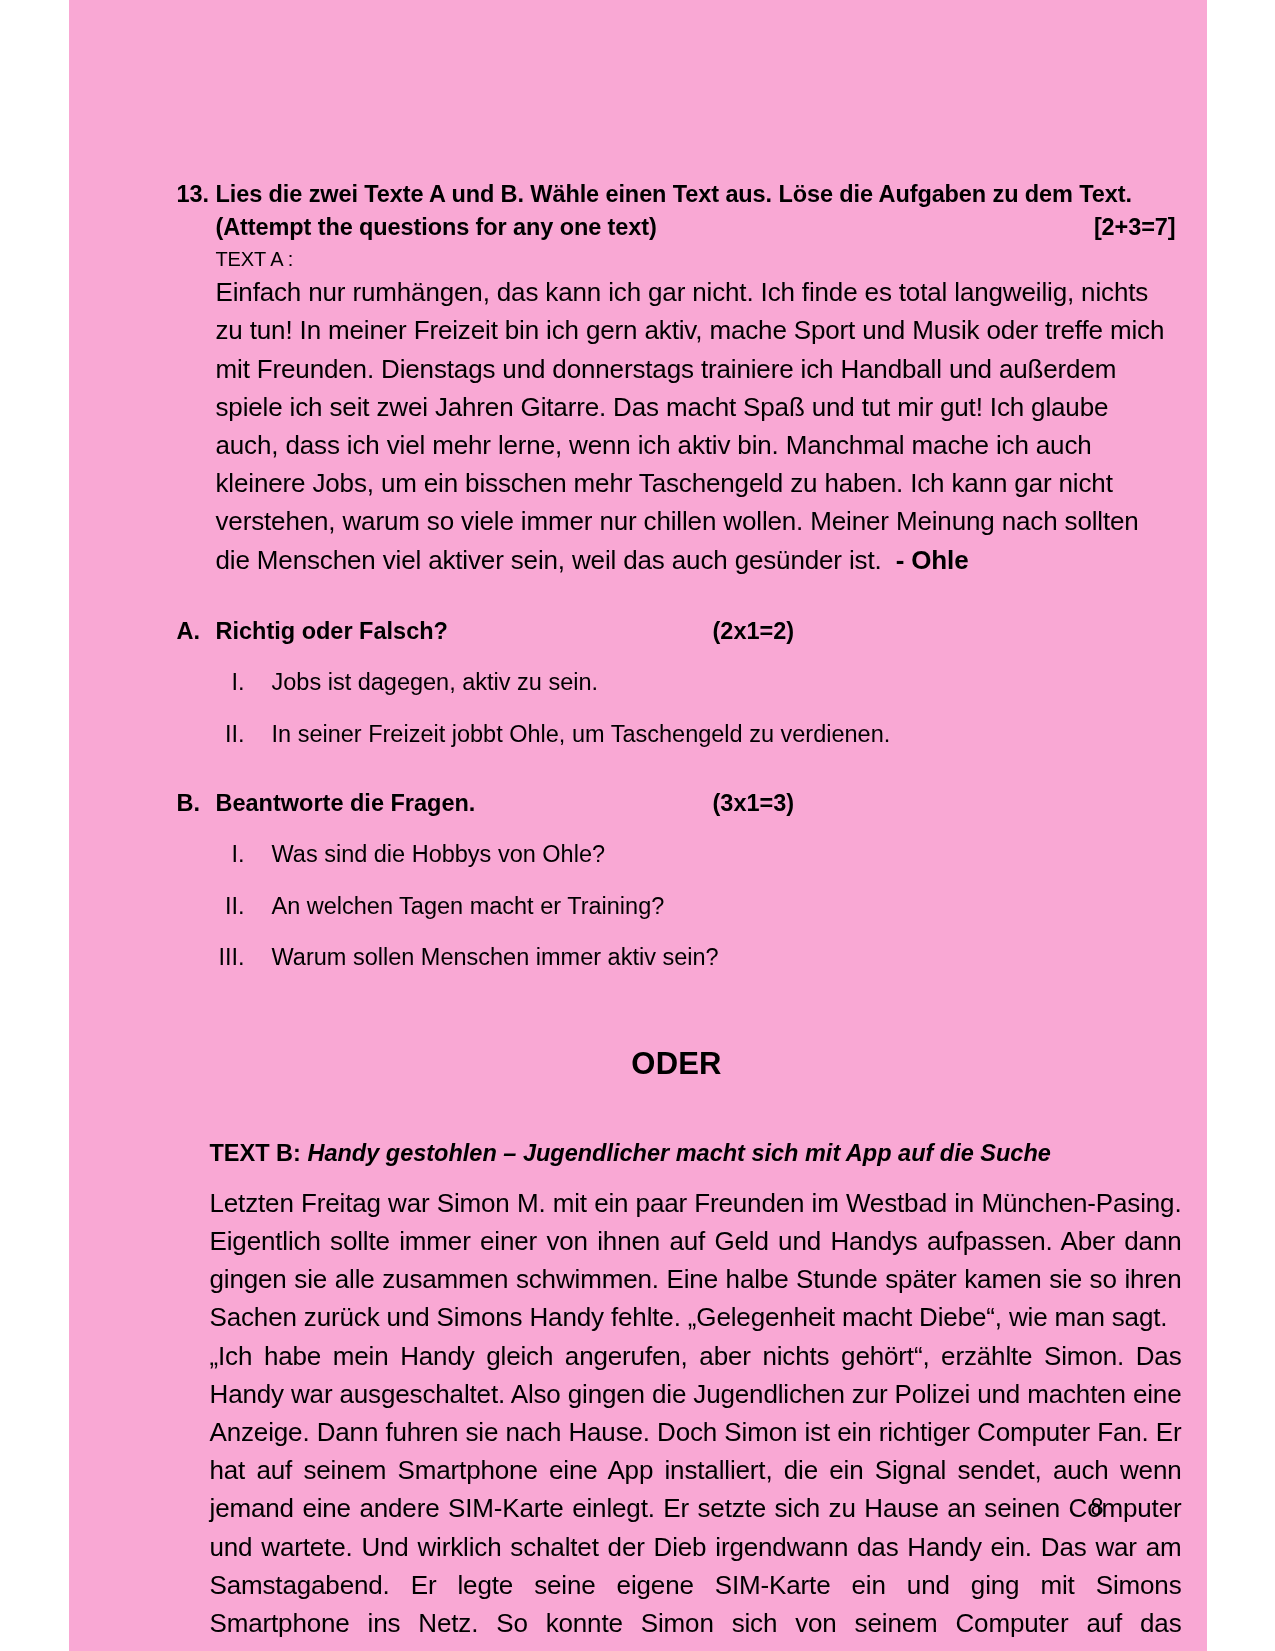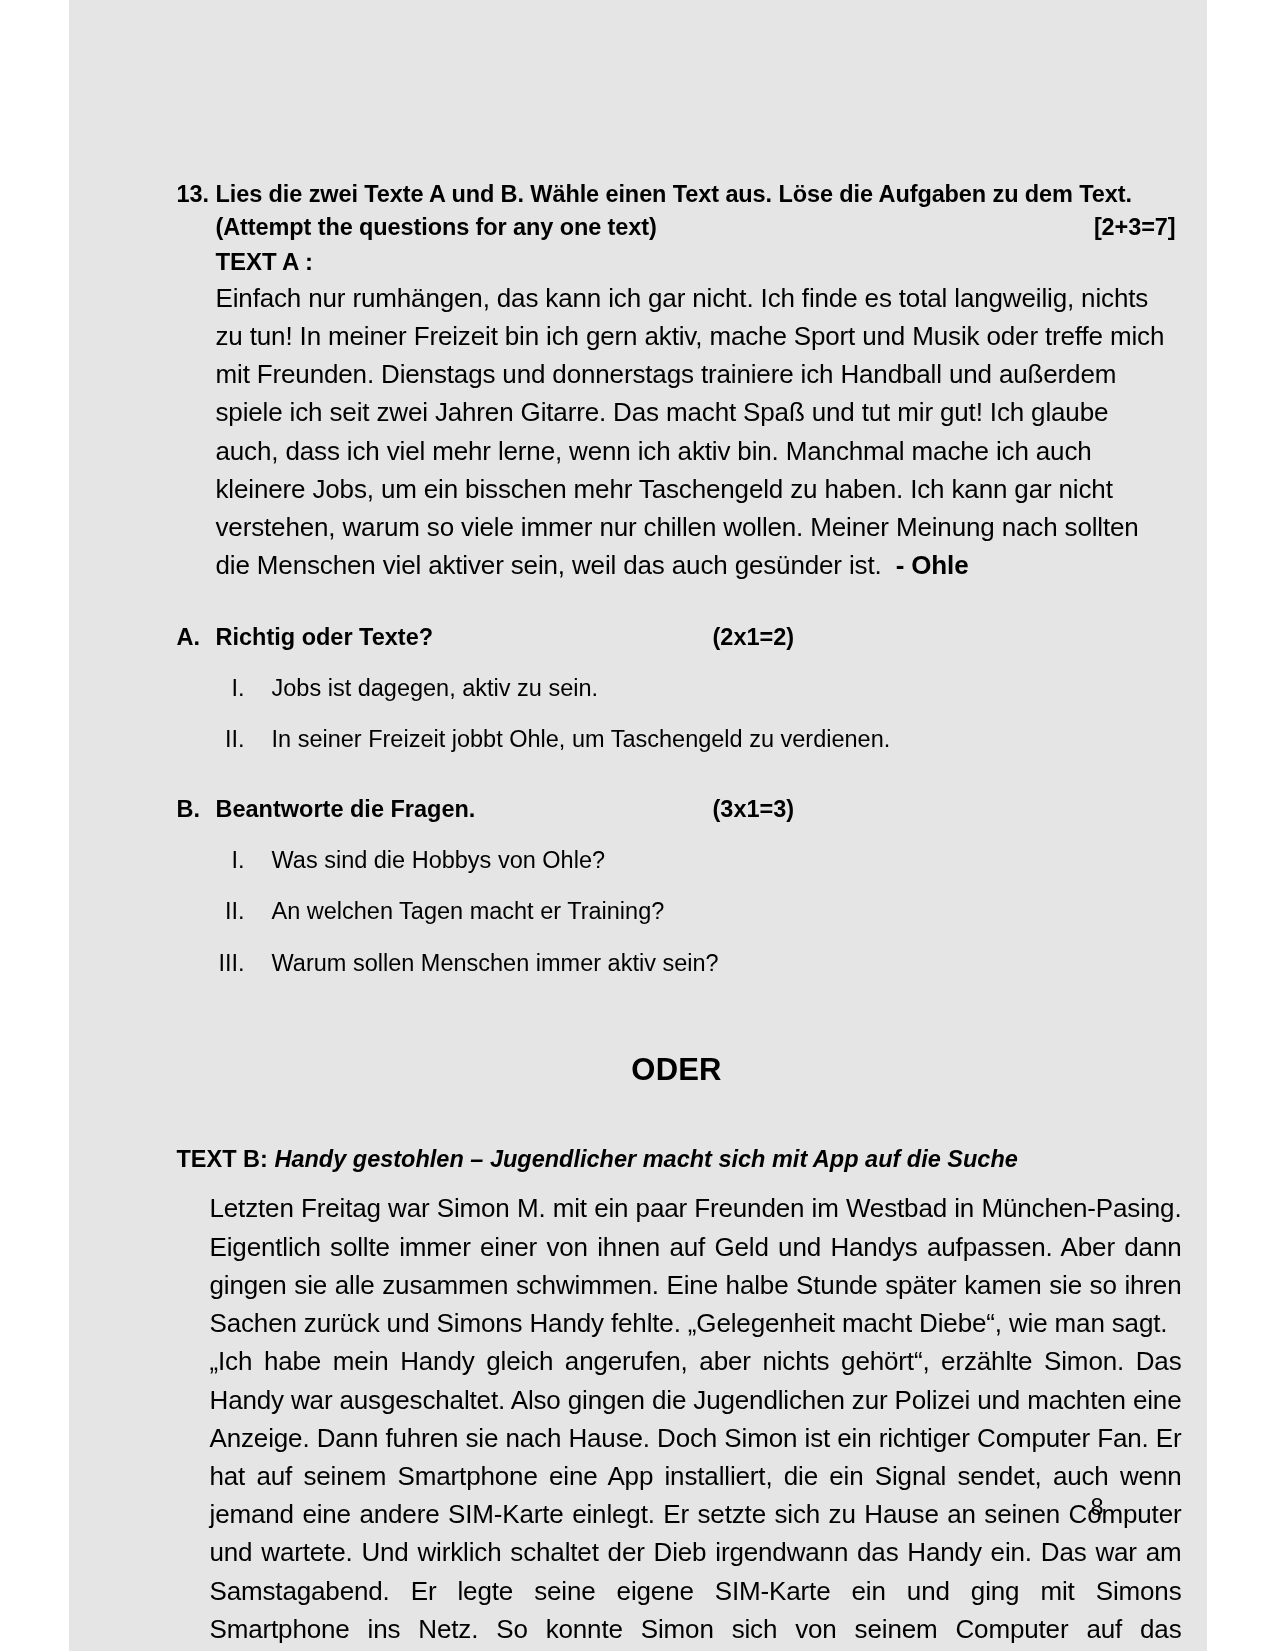--- a/index.html
+++ b/index.html
@@ -9,21 +9,21 @@
   }
   body {
     font-family: "Liberation Sans", sans-serif;
     color: #000000;
   }
   .page {
     position: relative;
     width: 1138px;
     height: 1651px;
     margin: 0 auto;
-    background: #e5e5e5;
+    background: #f9a8d4;
     box-sizing: border-box;
     overflow: hidden;
   }
   .content {
     position: absolute;
     left: 108px;
     top: 178px;
     width: 1000px;
   }
 
@@ -50,22 +50,22 @@
     width: 960px;
   }
   .underline {
     text-underline-offset: 3px;
   }
   .marks {
     font-weight: bold;
     white-space: nowrap;
   }
   .text-label {
-    font-size: 24px;
-    font-weight: bold;
+    font-size: 20px;
+    font-weight: normal;
     line-height: 1.42;
   }
 
   
   .para {
     font-size: 26px;
     line-height: 1.47;
     letter-spacing: -0.15px;
     margin: 0;
   }
@@ -123,20 +123,21 @@
     text-align: center;
     font-size: 31px;
     font-weight: bold;
     margin-top: 72px;
     letter-spacing: 0.2px;
   }
 
   
   .textb-head {
     margin-top: 55px;
+    margin-left: 33px;
     font-size: 23.5px;
     font-weight: bold;
     line-height: 1.42;
   }
   .textb-title {
     font-style: italic;
     font-weight: bold;
   }
   .para-b {
     margin-left: 33px;
@@ -179,21 +180,21 @@
         </div>
         <div class="text-label">TEXT A :</div>
       </div>
     </div>
 
     <p class="para para-a"><span>Einfach nur rumhängen, das kann ich gar nicht. Ich finde es total langweilig, nichts zu tun! In meiner Freizeit bin ich gern aktiv, mache Sport und Musik oder treffe mich mit Freunden. Dienstags und donnerstags trainiere ich Handball und außerdem spiele ich seit zwei Jahren Gitarre. Das macht Spaß und tut mir gut! Ich glaube auch, dass ich viel mehr lerne, wenn ich aktiv bin. Manchmal mache ich auch kleinere Jobs, um ein bisschen mehr Taschengeld zu haben. Ich kann gar nicht verstehen, warum so viele immer nur chillen wollen. Meiner Meinung nach sollten die Menschen viel aktiver sein, weil das auch gesünder ist.</span>&nbsp; <span class="bold-inline">- Ohle</span></p>
 
     <div class="section">
       <div class="section-head">
         <div class="sec-letter">A.</div>
-        <div class="sec-title">Richtig oder Texte?</div>
+        <div class="sec-title">Richtig oder Falsch?</div>
         <div class="sec-marks">(2x1=2)</div>
       </div>
       <div class="item">
         <div class="item-num">I.</div>
         <div class="item-text">Jobs ist dagegen, aktiv zu sein.</div>
       </div>
       <div class="item">
         <div class="item-num">II.</div>
         <div class="item-text">In seiner Freizeit jobbt Ohle, um Taschengeld zu verdienen.</div>
       </div>

